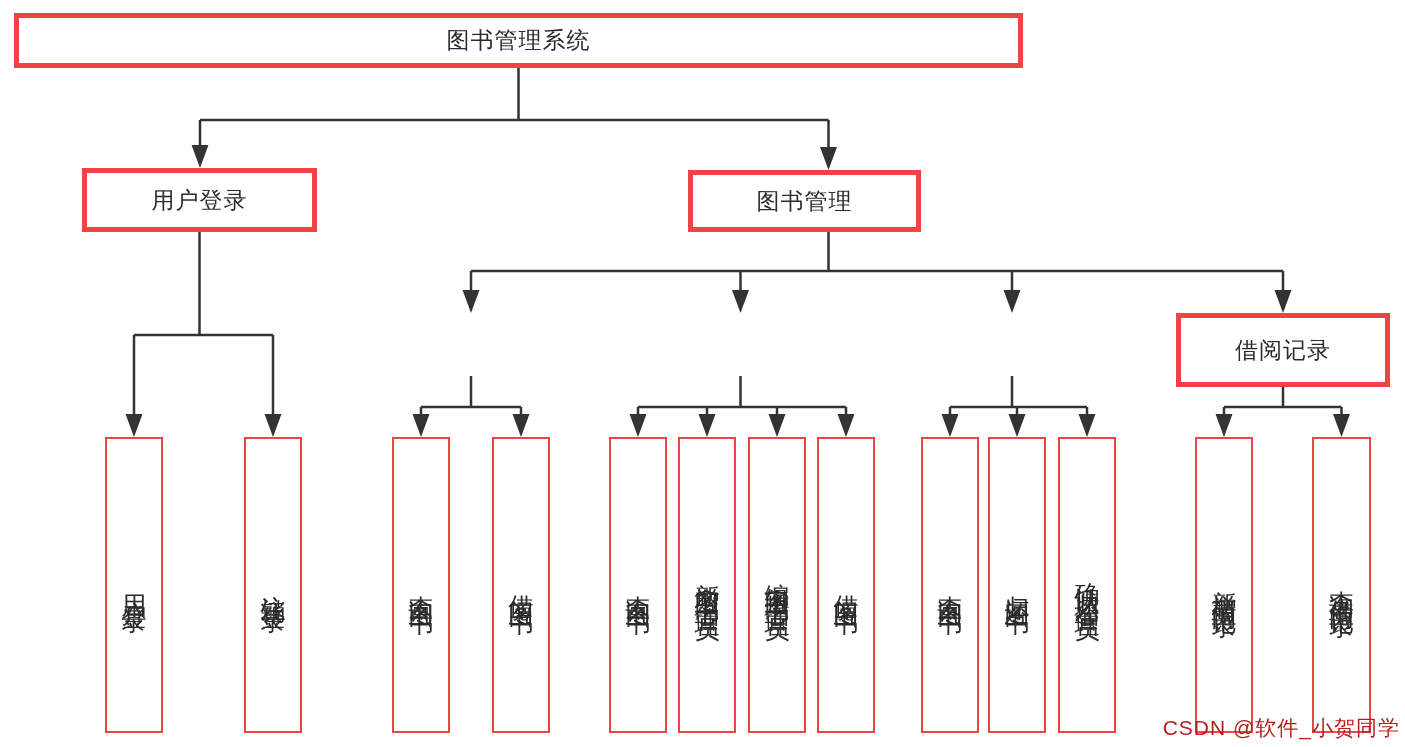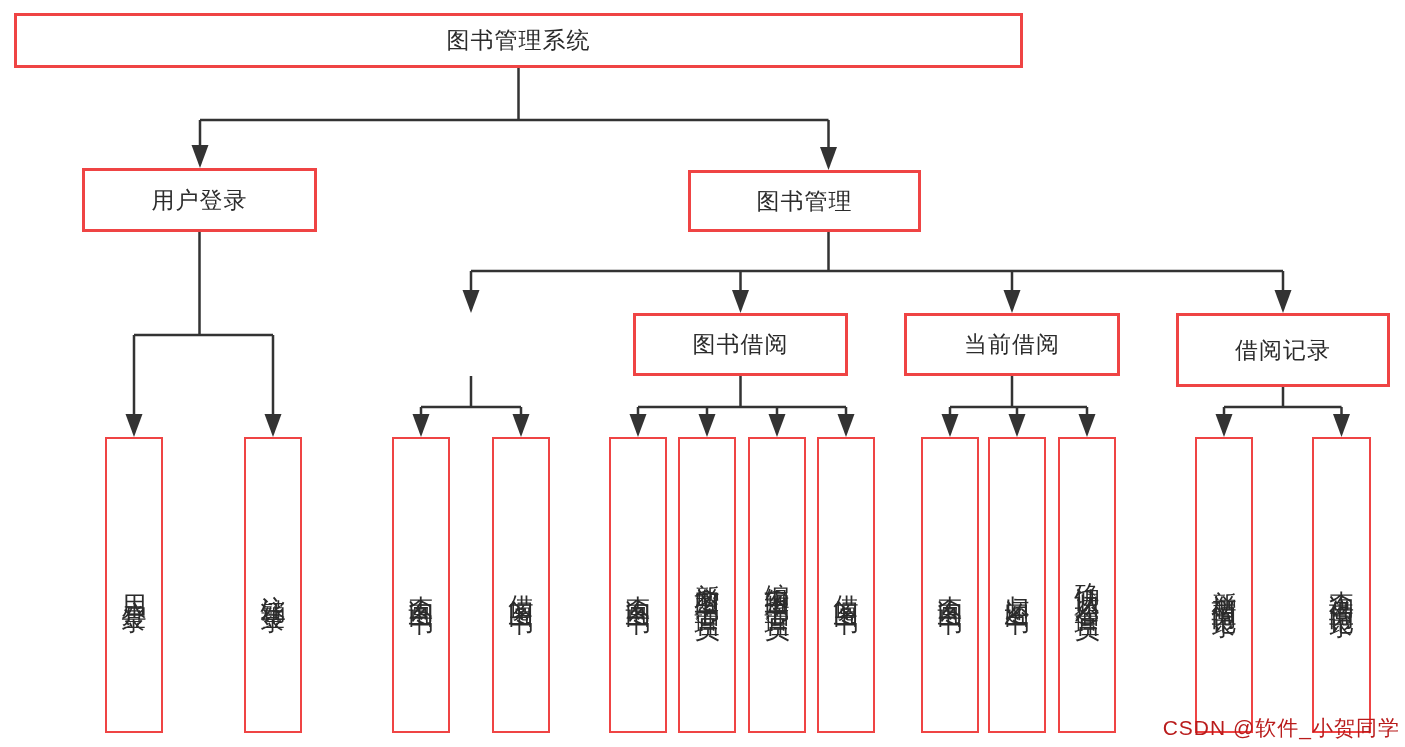--- a/index.html
+++ b/index.html
@@ -20,21 +20,21 @@
     left: 0;
     top: 0;
     width: 1405px;
     height: 747px;
     z-index: 1;
   }
   .node {
     position: absolute;
     box-sizing: border-box;
     background: #ffffff;
-    border: 3px solid #ef4444;
+    border: 5px solid #ef4444;
     display: flex;
     align-items: center;
     justify-content: center;
     color: #2b2b2b;
     z-index: 2;
   }
   .node-h {
     font-size: 23px;
     letter-spacing: 1px;
     white-space: nowrap;
@@ -102,26 +102,20 @@
     <span>图书管理系统</span>
   </div>
 
   <div class="node node-h" style="left:82px; top:168px; width:235px; height:64px;">
     <span>用户登录</span>
   </div>
   <div class="node node-h" style="left:688px; top:170px; width:233px; height:62px;">
     <span>图书管理</span>
   </div>
 
-  <div class="node node-h" style="left:633px; top:313px; width:215px; height:63px;">
-    <span>图书借阅</span>
-  </div>
-  <div class="node node-h" style="left:904px; top:313px; width:216px; height:63px;">
-    <span>当前借阅</span>
-  </div>
   <div class="node node-h" style="left:1176px; top:313px; width:214px; height:74px;">
     <span>借阅记录</span>
   </div>
 
   <div class="node node-leaf" style="left:105px; top:437px; width:58px; height:296px;">
     <span class="vtext">用户登录</span>
   </div>
   <div class="node node-leaf" style="left:244px; top:437px; width:58px; height:296px;">
     <span class="vtext">注销登录</span>
   </div>

